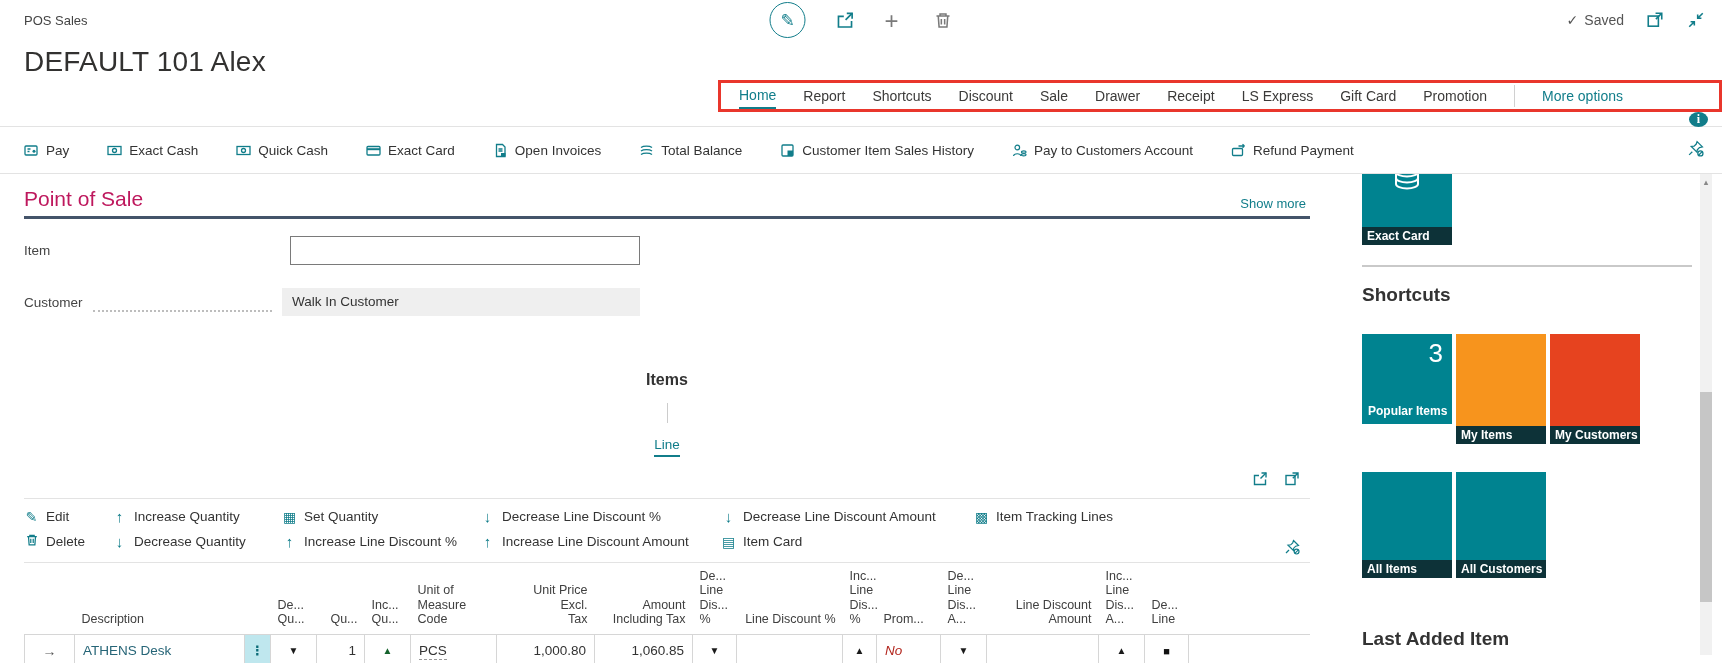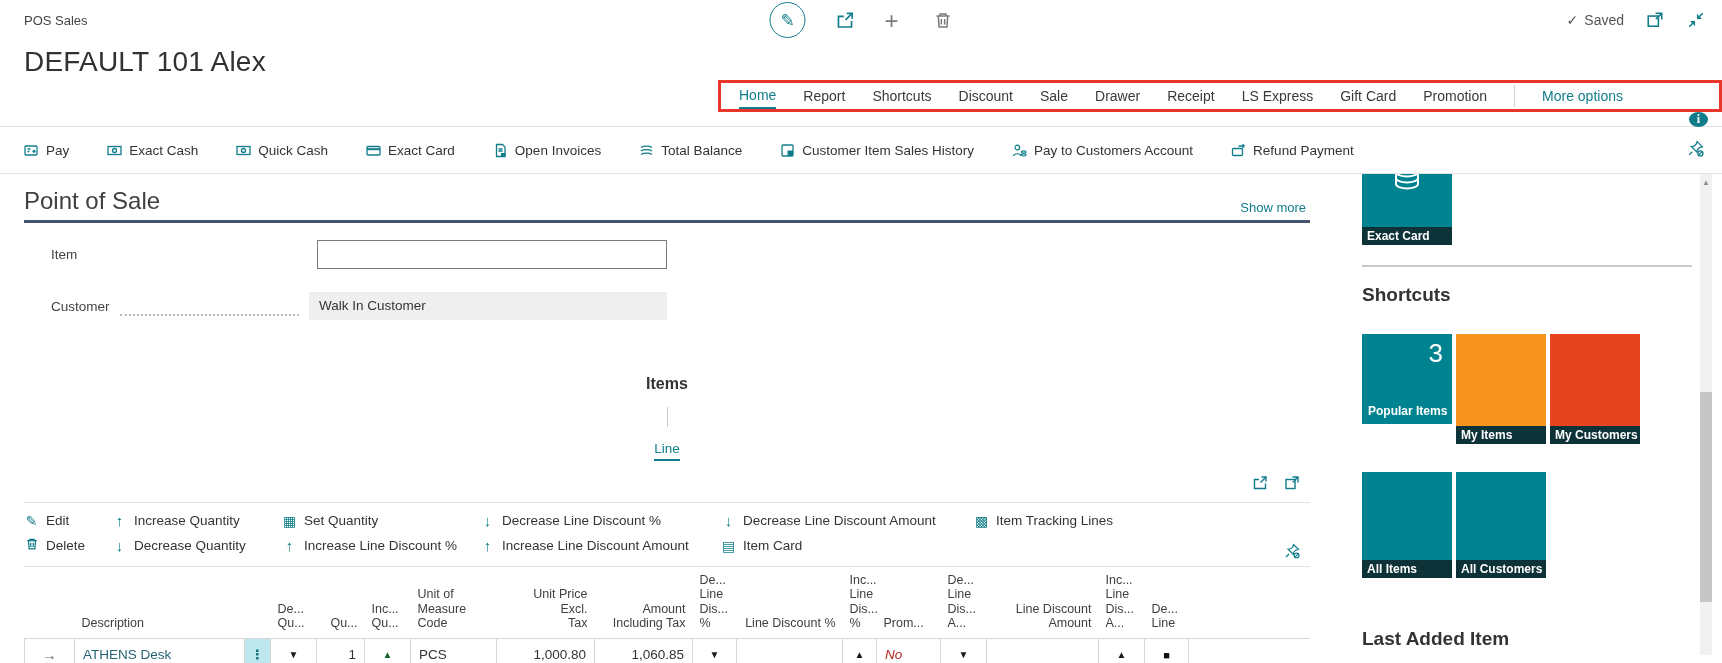--- a/index.html
+++ b/index.html
@@ -37,25 +37,25 @@
   .actionbar { display:flex; align-items:center; gap:38px; padding:0 0 0 24px; height:47px; border-bottom:1px solid #e3e3e3; }
   .act { display:flex; align-items:center; gap:7px; font-size:13.5px; color:#333; white-space:nowrap; }
   .act svg { flex:none; }
   .pin-right { margin-left:auto; margin-right:18px; }
 
   
   .content { position:relative; height:481px; }
   .main { position:absolute; left:0; top:0; width:1310px; padding:0 0 0 24px; }
 
   .pos-head { display:flex; align-items:flex-end; margin-top:13px; padding-bottom:5px; border-bottom:3px solid #44546a; }
-  .pos-title { font-size:24px; color:#404040; }
+  .pos-title { font-size:21px; color:#be185d; }
   .showmore { margin-left:auto; margin-right:4px; font-size:13px; color:#117d8a; }
 
   .fields { display:grid; grid-template-columns:660px 1fr; padding-top:16px; }
-  .frow { display:flex; align-items:center; height:30px;margin-left:27px; }
+  .frow { display:flex; align-items:center; height:30px; }
   .flabel { font-size:13.5px; color:#444; white-space:nowrap; }
   .leader { flex:1; margin:0 10px; border-bottom:2px dotted #bdbdbd; transform:translateY(2px); }
   .spacer-noleader { flex:1; }
   .fcol-left .frow { width:616px; }
   .lab-block { display:flex; width:258px; flex:none; }
   .lab-block-r { display:flex; width:268px; flex:none; }
   input.fld { height:29px; border:1px solid #7a7a7a; width:350px; font-size:13.5px; padding:0 8px;
               font-family:inherit; outline:none; }
   .ro-fld { background:#efefef; height:28px; line-height:28px; font-size:13.5px; padding:0 10px; }
   .cust-fld { width:358px; }

